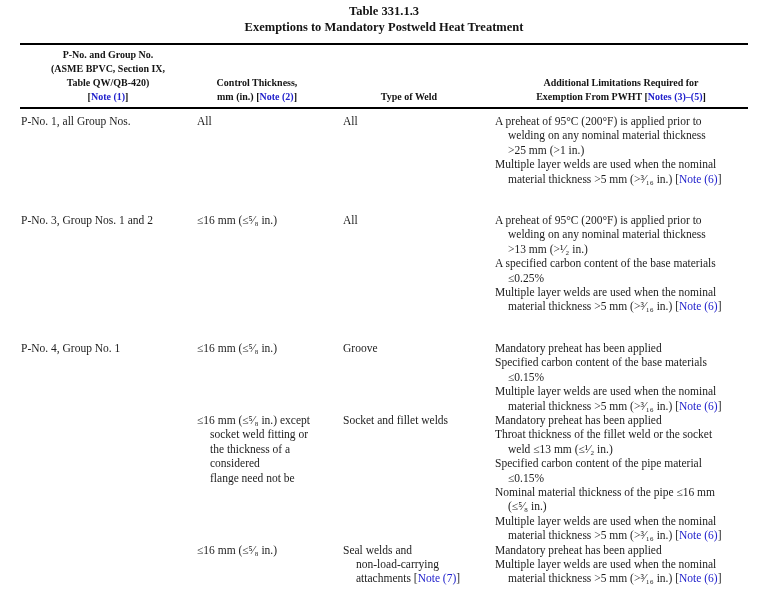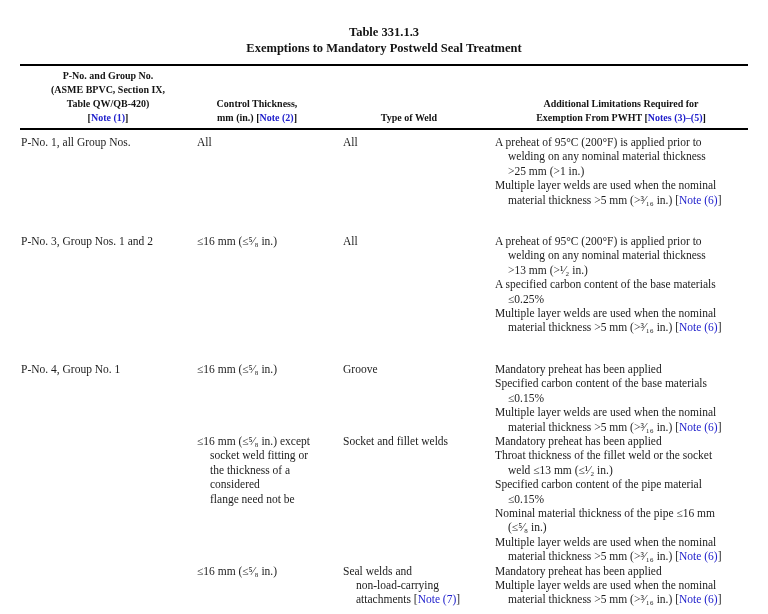--- a/index.html
+++ b/index.html
@@ -9,21 +9,21 @@
   }
   .page {
     position: relative;
     width: 768px;
     height: 614px;
     overflow: hidden;
     background: #ffffff;
     font-family: "Liberation Serif", "DejaVu Serif", serif;
     color: #1c1c1c;
   }
-  .title-block { padding-top: 24px; }
+  .title-block { padding-top: 3px; }
   .doc-title, .doc-subtitle {
     text-align: center;
     font-weight: bold;
     font-size: 12.5px;
     line-height: 16px;
     color: #141414;
   }
   .tablewrap {
     margin: 8px 20px 0 20px;
     width: 728px;
@@ -63,21 +63,21 @@
     color: #2121cc;
     cursor: pointer;
   }
 </style>
 </head>
 <body>
 
 <div class="page">
   <div class="title-block">
     <div class="doc-title">Table 331.1.3</div>
-    <div class="doc-subtitle">Exemptions to Mandatory Postweld Seal Treatment</div>
+    <div class="doc-subtitle">Exemptions to Mandatory Postweld Heat Treatment</div>
   </div>
 
   <div class="tablewrap">
     <div class="thead">
       <div class="hcell c1" id="h-pno">
           <div class="para">
             <div class="line"><span>P-No. and Group No.</span></div>
           </div>
           <div class="para">
             <div class="line"><span>(ASME BPVC, Section IX,</span></div>

